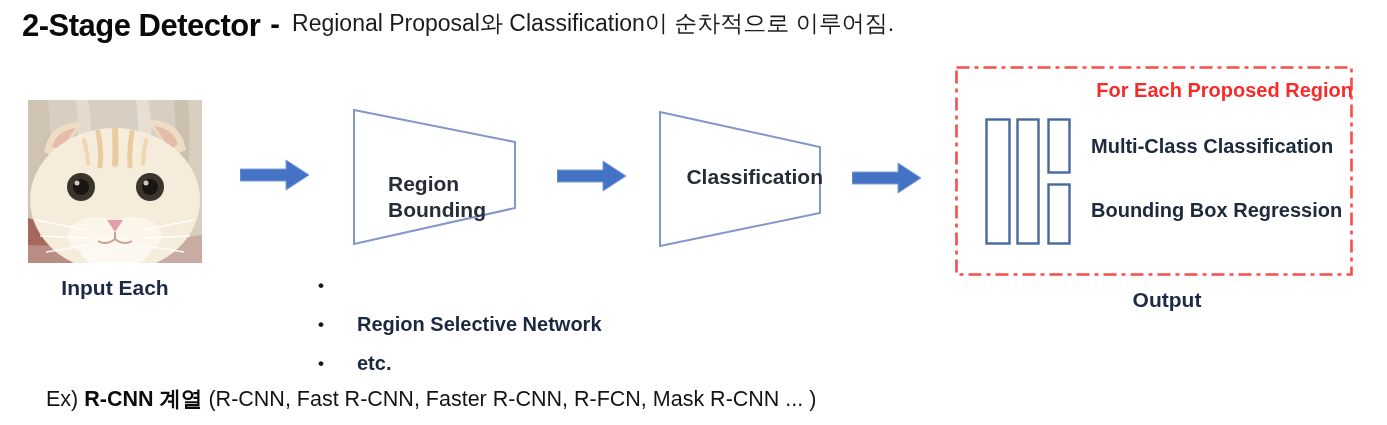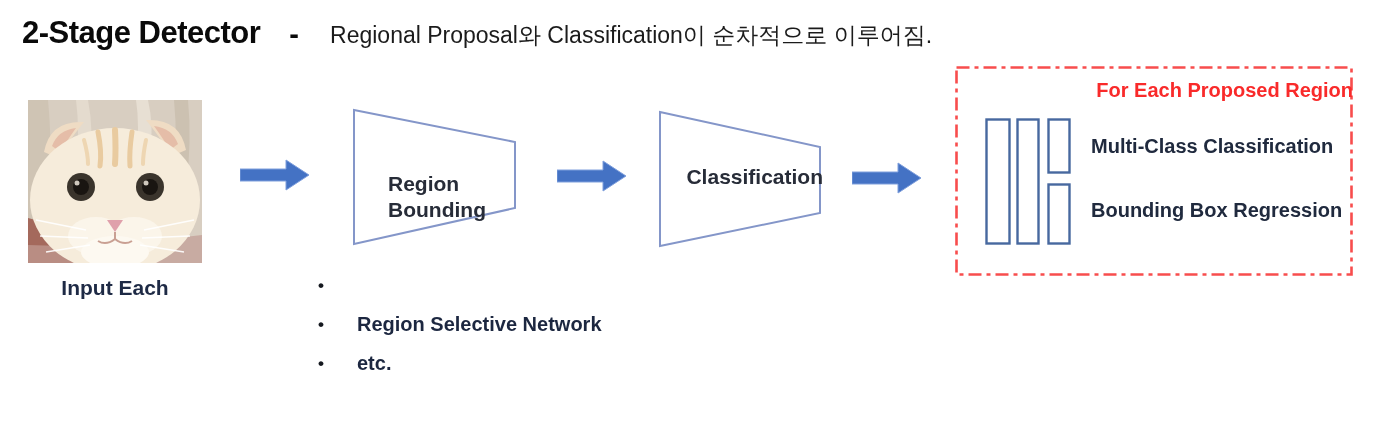--- a/index.html
+++ b/index.html
@@ -1,24 +1,24 @@
 <!DOCTYPE html>
 <html><head>
 <meta charset="utf-8">
 <style>
   html,body{margin:0;padding:0;background:#fff;}
   .slide{
     position:relative;width:1387px;height:425px;background:#ffffff;
     font-family:"Liberation Sans",sans-serif;overflow:hidden;color:#111;
   }
   
-  .title-row{position:absolute;left:22px;top:8px;display:flex;align-items:flex-end;white-space:nowrap;gap:19px;}
+  .title-row{position:absolute;left:22px;top:8px;display:flex;align-items:flex-start;white-space:nowrap;}
   .title-main{font-size:31px;font-weight:700;color:#0a0a0a;letter-spacing:-0.5px;}
   .title-sep{font-size:29px;font-weight:700;color:#0a0a0a;margin:0 12px 0 10px;}
-  .title-sub{font-size:23px;font-weight:400;color:#1b1b1b;margin-top:12px;}
+  .title-sub{font-size:23px;font-weight:400;color:#1b1b1b;}
   
   .cat-wrap{position:absolute;left:28px;top:100px;width:174px;height:163px;}
   .cat-wrap svg{display:block;width:100%;height:100%;}
   .input-label{position:absolute;left:28px;top:276px;width:174px;text-align:center;
     font-size:21px;font-weight:700;color:#1e2a45;}
   
   .flow-arrow{position:absolute;width:70px;height:36px;}
   .arrow-1{left:240px;top:157px;}
   .arrow-2{left:557px;top:158px;}
   .arrow-3{left:852px;top:160px;}
@@ -157,15 +157,19 @@
     <div class="redbox-title">For Each Proposed Region</div>
     <svg class="bars" viewBox="0 0 94 128" aria-hidden="true">
       <rect x="1.5" y="1.5" width="23" height="124" fill="#ffffff" stroke="#47689f" stroke-width="2.4"></rect>
       <rect x="32.5" y="1.5" width="21" height="124" fill="#ffffff" stroke="#47689f" stroke-width="2.4"></rect>
       <rect x="63.5" y="1.5" width="21" height="53" fill="#ffffff" stroke="#47689f" stroke-width="2.4"></rect>
       <rect x="63.5" y="66.5" width="21" height="59" fill="#ffffff" stroke="#47689f" stroke-width="2.4"></rect>
     </svg>
     <div class="redbox-item item-2">Bounding Box Regression</div>
     <div class="redbox-item item-1">Multi-Class Classification</div>
   </div>
+  <div class="output-label">Output</div>
 
+  <div class="example">
+    <span>Ex) </span><span class="ex-bold">R-CNN 계열</span><span> (R-CNN, Fast R-CNN, Faster R-CNN, R-FCN, Mask R-CNN ... )</span>
+  </div>
 
 </div>
 
 </body></html>

